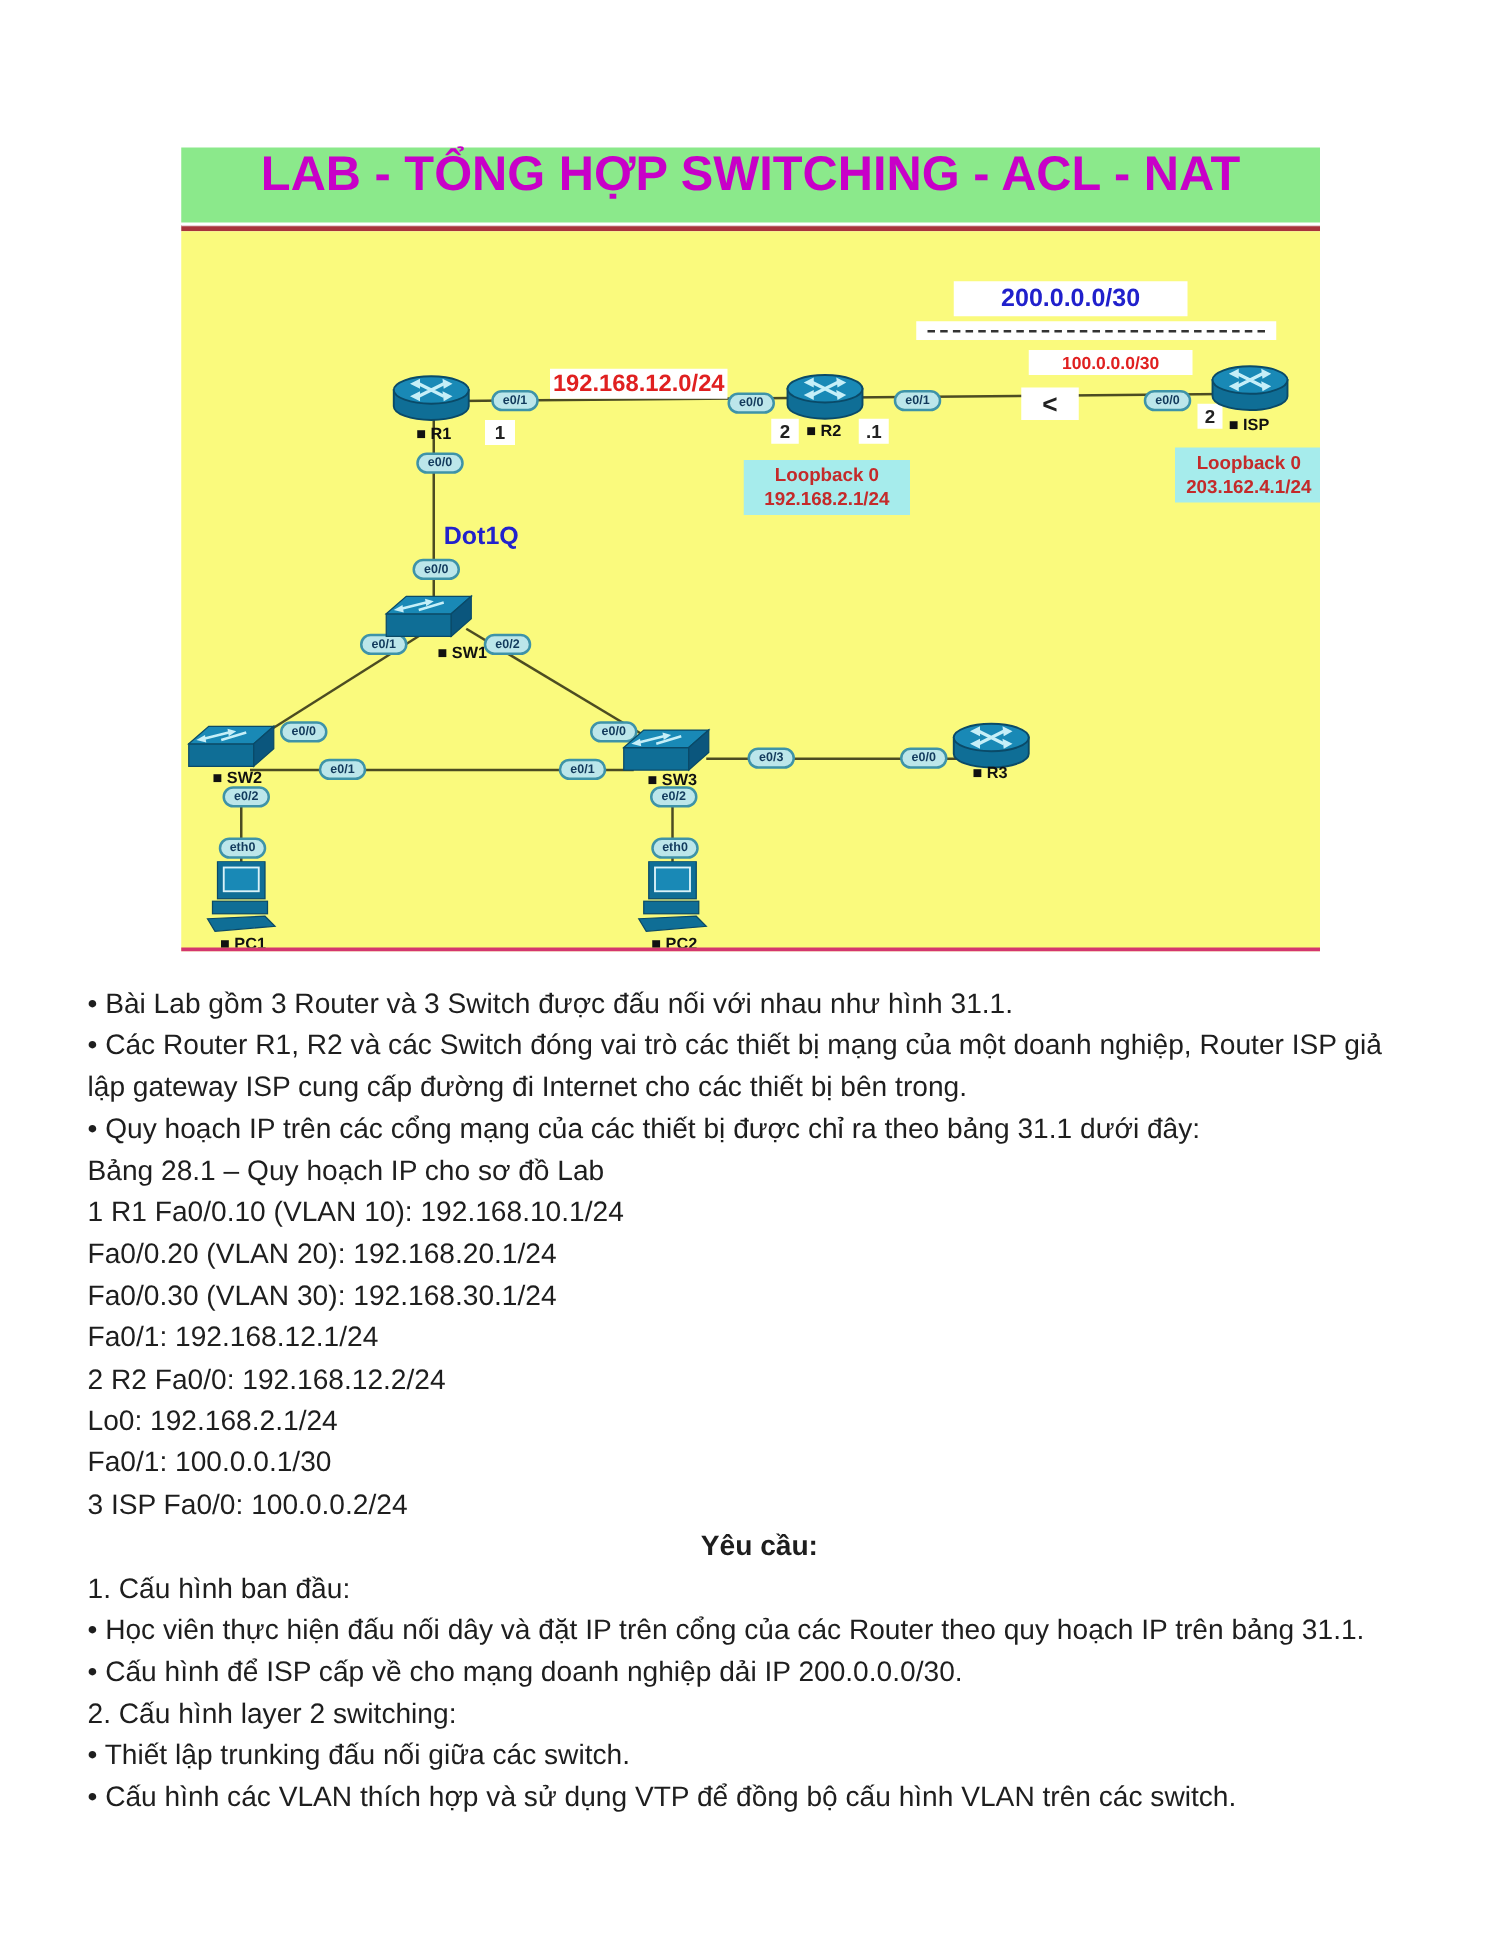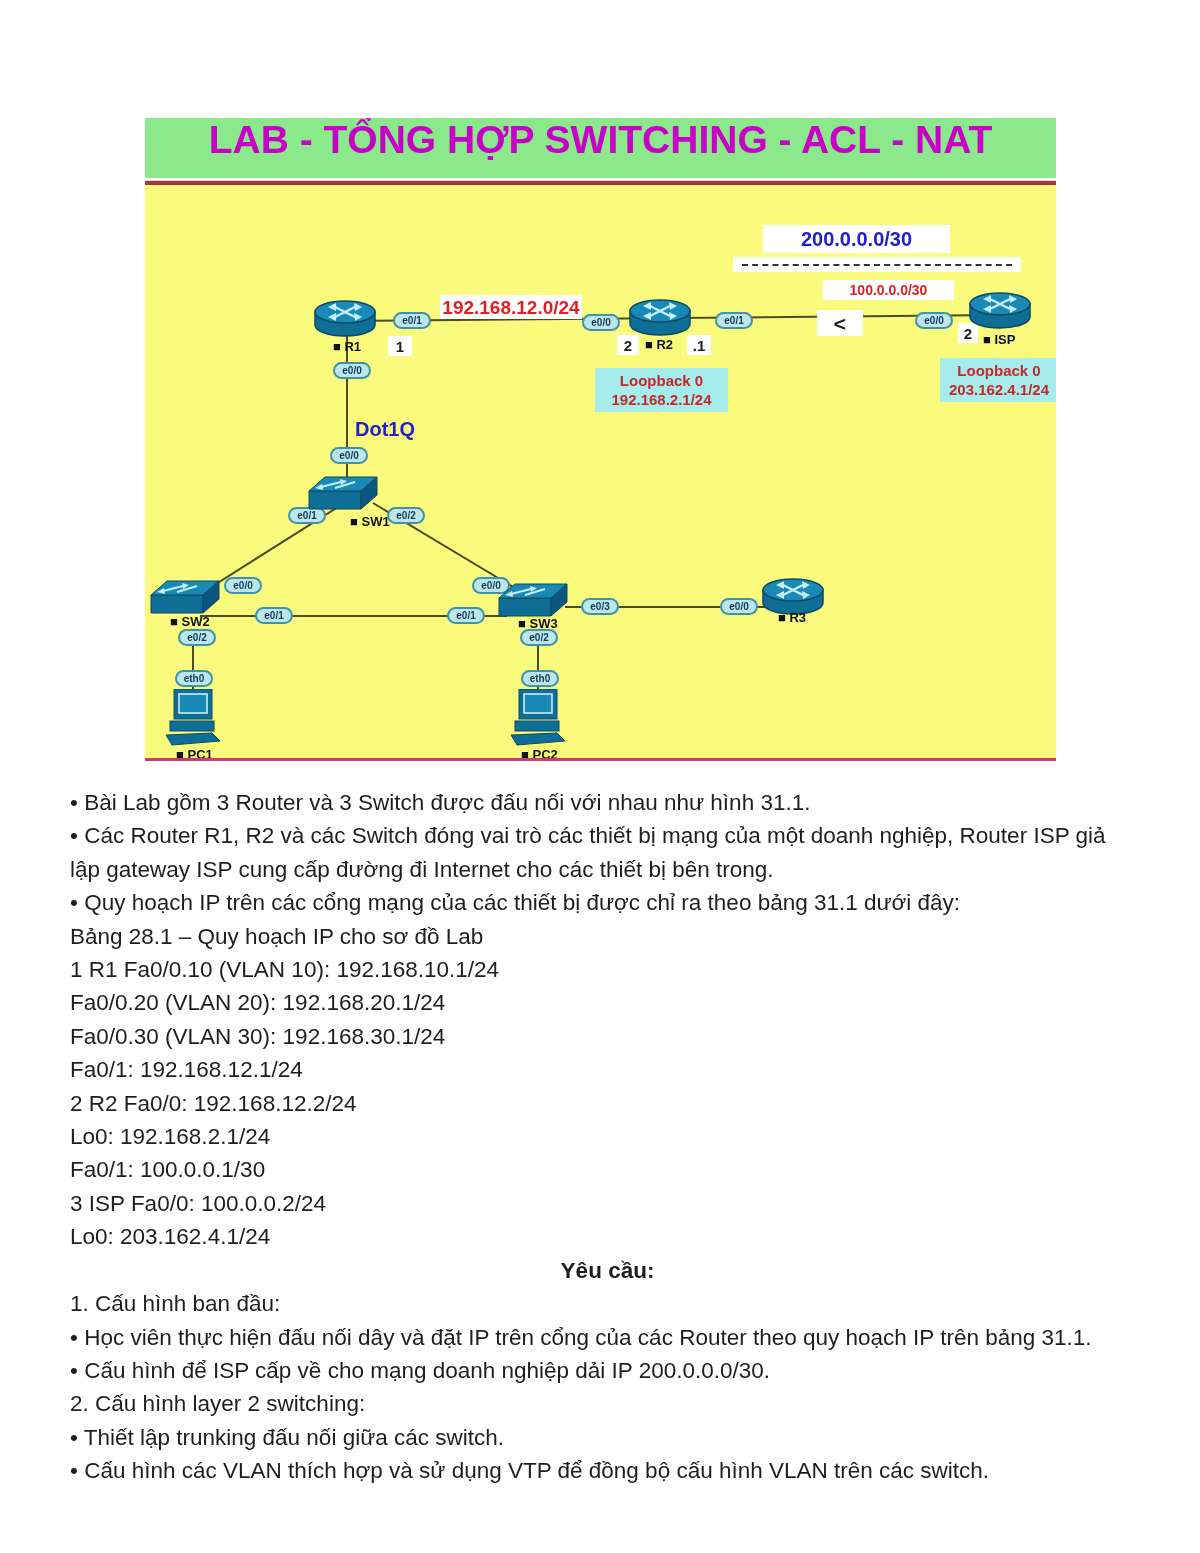--- a/index.html
+++ b/index.html
@@ -101,21 +101,21 @@
   <div class="pill" style="left:570px;top:127px;">e0/1</div>
   <div class="pill" style="left:770px;top:127px;">e0/0</div>
   <div class="pill" style="left:188px;top:177px;">e0/0</div>
   <div class="pill" style="left:185px;top:262px;">e0/0</div>
   <div class="pill" style="left:143px;top:322px;">e0/1</div>
   <div class="pill" style="left:242px;top:322px;">e0/2</div>
   <div class="pill" style="left:79px;top:392px;">e0/0</div>
   <div class="pill" style="left:110px;top:422px;">e0/1</div>
   <div class="pill" style="left:302px;top:422px;">e0/1</div>
   <div class="pill" style="left:327px;top:392px;">e0/0</div>
-  <div class="pill" style="left:436px;top:413px;">e0/3</div>
+  <div class="pill" style="left:453px;top:413px;">e0/3</div>
   <div class="pill" style="left:575px;top:413px;">e0/0</div>
   <div class="pill" style="left:33px;top:444px;">e0/2</div>
   <div class="pill" style="left:375px;top:444px;">e0/2</div>
   <div class="pill" style="left:30px;top:485px;">eth0</div>
   <div class="pill" style="left:376px;top:485px;">eth0</div>
 
   <svg class="abs" style="left:168px;top:112px;" width="64" height="44" viewBox="0 0 64 44">
     <path d="M2 15 v13 a30 11 0 0 0 60 0 V15 Z" fill="#0F6E96" stroke="#0A4A68" stroke-width="1.5"></path>
     <ellipse cx="32" cy="15" rx="30" ry="11" fill="#1989B6" stroke="#0A4A68" stroke-width="1.5"></ellipse>
     <path d="M22 20 L42 10 M22 10 L42 20" stroke="#C6EFF8" stroke-width="2.5"></path>
@@ -208,21 +208,20 @@
     <div class="tl">• Quy hoạch IP trên các cổng mạng của các thiết bị được chỉ ra theo bảng 31.1 dưới đây:</div>
     <div class="tl">Bảng 28.1 – Quy hoạch IP cho sơ đồ Lab</div>
     <div class="tl">1 R1 Fa0/0.10 (VLAN 10): 192.168.10.1/24</div>
     <div class="tl">Fa0/0.20 (VLAN 20): 192.168.20.1/24</div>
     <div class="tl">Fa0/0.30 (VLAN 30): 192.168.30.1/24</div>
     <div class="tl">Fa0/1: 192.168.12.1/24</div>
     <div class="tl">2 R2 Fa0/0: 192.168.12.2/24</div>
     <div class="tl">Lo0: 192.168.2.1/24</div>
     <div class="tl">Fa0/1: 100.0.0.1/30</div>
     <div class="tl">3 ISP Fa0/0: 100.0.0.2/24</div>
-    <div class="tl">Lo0: 203.162.4.1/24</div>
     <div class="tl b">Yêu cầu:</div>
     <div class="tl">1. Cấu hình ban đầu:</div>
     <div class="tl">• Học viên thực hiện đấu nối dây và đặt IP trên cổng của các Router theo quy hoạch IP trên bảng 31.1.</div>
     <div class="tl">• Cấu hình để ISP cấp về cho mạng doanh nghiệp dải IP 200.0.0.0/30.</div>
     <div class="tl">2. Cấu hình layer 2 switching:</div>
     <div class="tl">• Thiết lập trunking đấu nối giữa các switch.</div>
     <div class="tl">• Cấu hình các VLAN thích hợp và sử dụng VTP để đồng bộ cấu hình VLAN trên các switch.</div>
   </div>
 
 </body></html>

